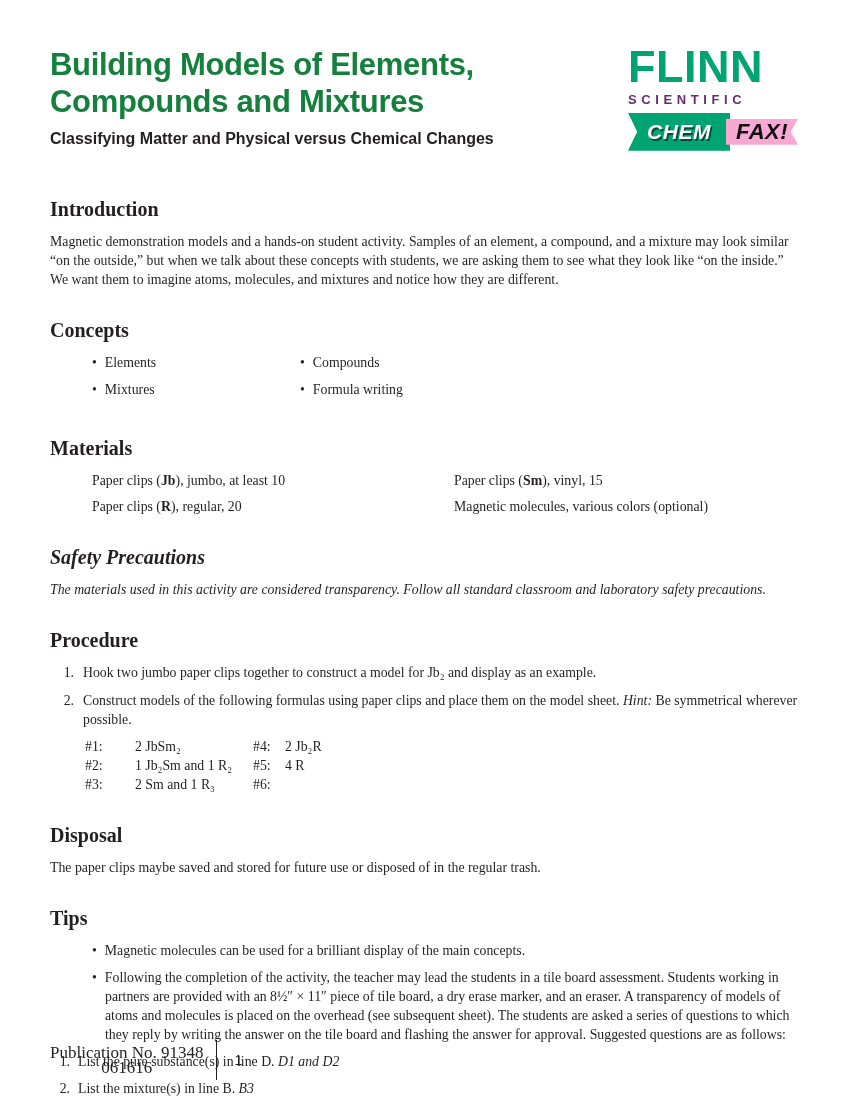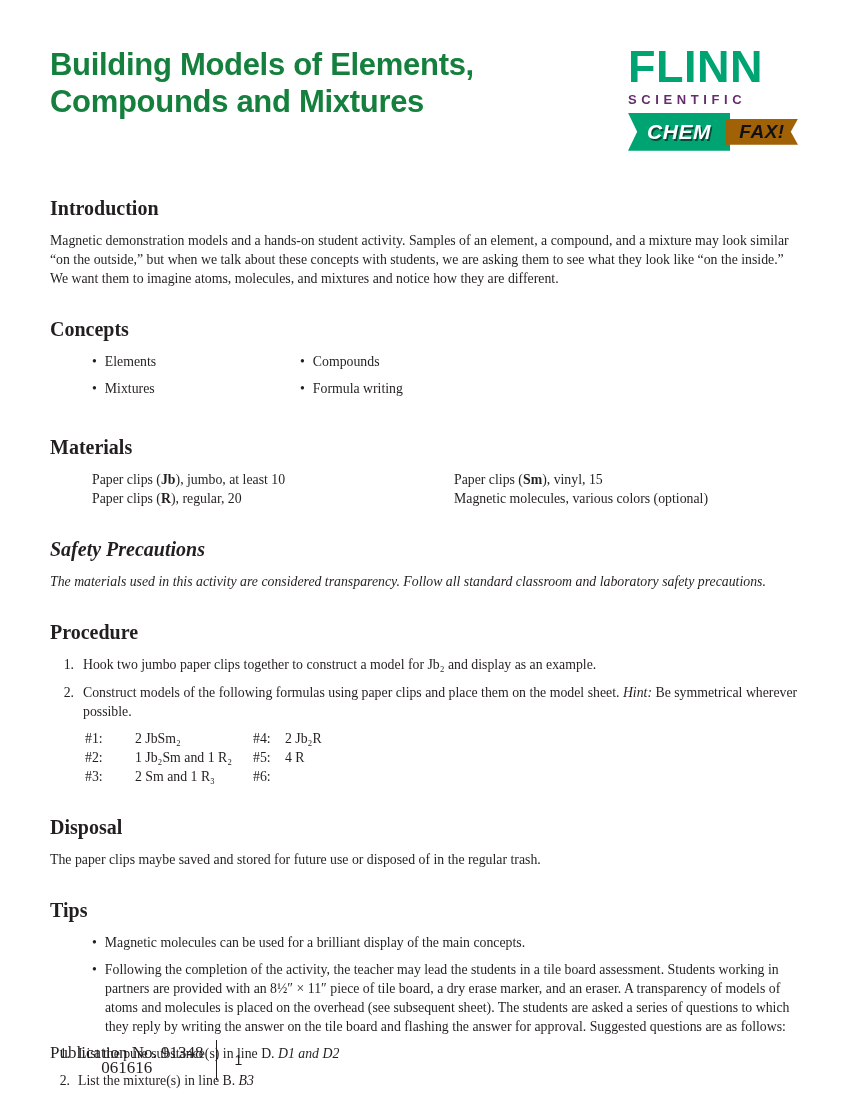--- a/index.html
+++ b/index.html
@@ -37,41 +37,41 @@
     position:absolute; left:0; top:2px; width:102px; height:38px;
     display:flex; align-items:center; justify-content:center;
     clip-path:polygon(0 0, 100% 0, 100% 100%, 0 100%, 9% 50%);
     color:#ffffff; font-weight:700; font-style:italic; font-size:21px;
     text-shadow:1.5px 1.5px 0 #064a33; letter-spacing:0.5px;
   }
   .banner-fax {
     position:absolute; left:98px; top:8px; width:72px; height:26px;
     display:flex; align-items:center; justify-content:center;
     clip-path:polygon(0 0, 100% 0, 90% 50%, 100% 100%, 0 100%);
-    background:#a16207; color:#111111; font-weight:700; font-style:italic;
-    font-size:19px; letter-spacing:0.5px;
+    background:#f9a8d4; color:#111111; font-weight:700; font-style:italic;
+    font-size:22px; letter-spacing:0.5px;
   }
 
   
   h2 { font-size:20px; font-weight:700; margin:30px 0 11px 0; }
   h2.italic { font-style:italic; }
   p.body { font-size:13.8px; line-height:19px; }
   p.body.italic { font-style:italic; }
 
   .intro-heading { margin-top:50px;font-family:Liberation Serif, serif; }
 
   .two-col { display:flex; margin-left:42px; }
   .two-col .col1 { width:208px; }
   ul.bullets { list-style:none; }
   ul.bullets li { font-size:13.8px; line-height:19px; margin-bottom:8px;
                   padding-left:13px; text-indent:-13px; }
   ul.bullets li::before { content:"\2022"; margin-right:8px; }
 
   .materials-grid { display:grid; grid-template-columns:362px 1fr;
-                    margin-left:42px; font-size:13.8px; line-height:19px; }
+                    row-gap:7px; margin-left:42px; font-size:13.8px; line-height:19px; }
 
   .step { display:flex; margin:0 0 9px 6px; font-size:13.8px; line-height:19px; }
   .step-num { width:18px; text-align:right; margin-right:9px; flex-shrink:0; }
   .hint { font-style:italic; }
 
   .formula-grid { display:grid; grid-template-columns:50px 118px 32px auto;
                   margin:6px 0 0 35px; row-gap:1px;
                   font-size:13.8px; line-height:18px; }
 
   .tips-list { margin-left:42px; }
@@ -95,20 +95,21 @@
 
 <div class="page">
   <div class="content">
 
     <div class="header">
       <div>
         <div class="title">
           <div>Building Models of Elements,</div>
           <div>Compounds and Mixtures</div>
         </div>
+        <div class="subtitle">Classifying Matter and Physical versus Chemical Changes</div>
       </div>
       <div class="logo">
         <div class="logo-flinn" id="logo-flinn" style="color: rgb(0, 164, 115);">FLINN</div>
         <div class="logo-scientific" id="logo-scientific" style="color: rgb(102, 45, 110);">SCIENTIFIC</div>
         <div class="banner">
           <div class="banner-chem" id="banner-chem" style="background: rgb(0, 164, 115);">CHEM</div>
           <div class="banner-fax">FAX!</div>
         </div>
       </div>
     </div>

